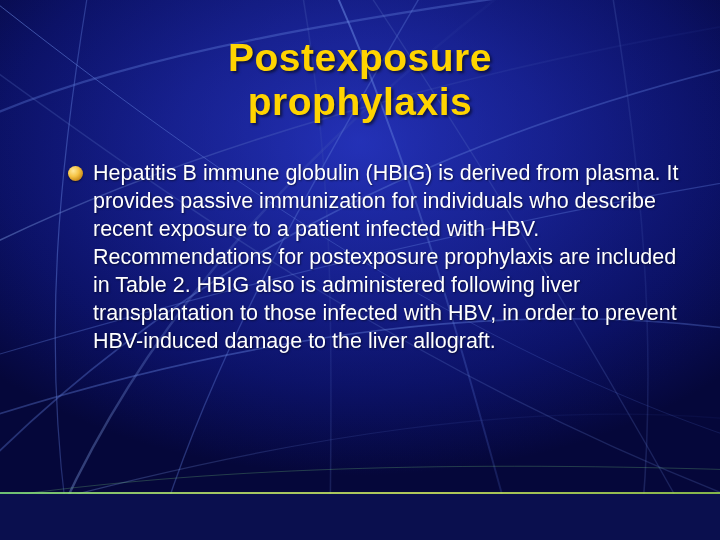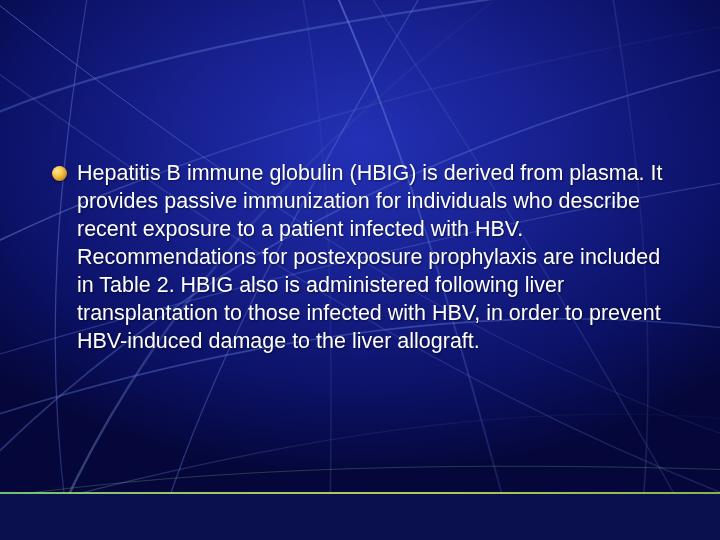--- a/index.html
+++ b/index.html
@@ -38,21 +38,21 @@
     color: #ffd400;
     font-size: 39px;
     font-weight: bold;
     line-height: 1.12;
     letter-spacing: 0.5px;
     text-shadow: 2px 2px 3px rgba(0,0,0,0.55);
   }
   .body-block {
     position: absolute;
     top: 160px;
-    left: 52px;
+    left: 68px;
     width: 625px;
     display: flex;
     align-items: flex-start;
   }
   .bullet-marker {
     flex: 0 0 auto;
     width: 15px;
     height: 15px;
     margin-top: 6px;
     margin-right: 10px;
@@ -127,19 +127,23 @@
     <path d="M 90 -20 C 60 160, 40 340, 70 540" stroke="url(#strokefade)" stroke-width="1.2" fill="none"></path>
 
     <path d="M -20 500 C 180 470, 420 460, 740 470" stroke="#7fe07f" stroke-opacity="0.25" stroke-width="1" fill="none"></path>
     <path d="M -20 520 C 200 505, 430 500, 740 512" stroke="#9ad34f" stroke-opacity="0.18" stroke-width="1" fill="none"></path>
   </svg>
 
   <div class="footer-band"></div>
   <div class="footer-rule"></div>
 
   <div class="content">
+    <div class="title">
+      <div>Postexposure</div>
+      <div>prophylaxis</div>
+    </div>
 
     <div class="body-block">
       <span class="bullet-marker"></span>
       <span class="bullet-text">Hepatitis B immune globulin (HBIG) is derived from plasma. It provides passive immunization for individuals who describe recent exposure to a patient infected with HBV. Recommendations for postexposure prophylaxis are included in Table 2. HBIG also is administered following liver transplantation to those infected with HBV, in order to prevent HBV-induced damage to the liver allograft.</span>
     </div>
   </div>
 </div>
 
 </body></html>

